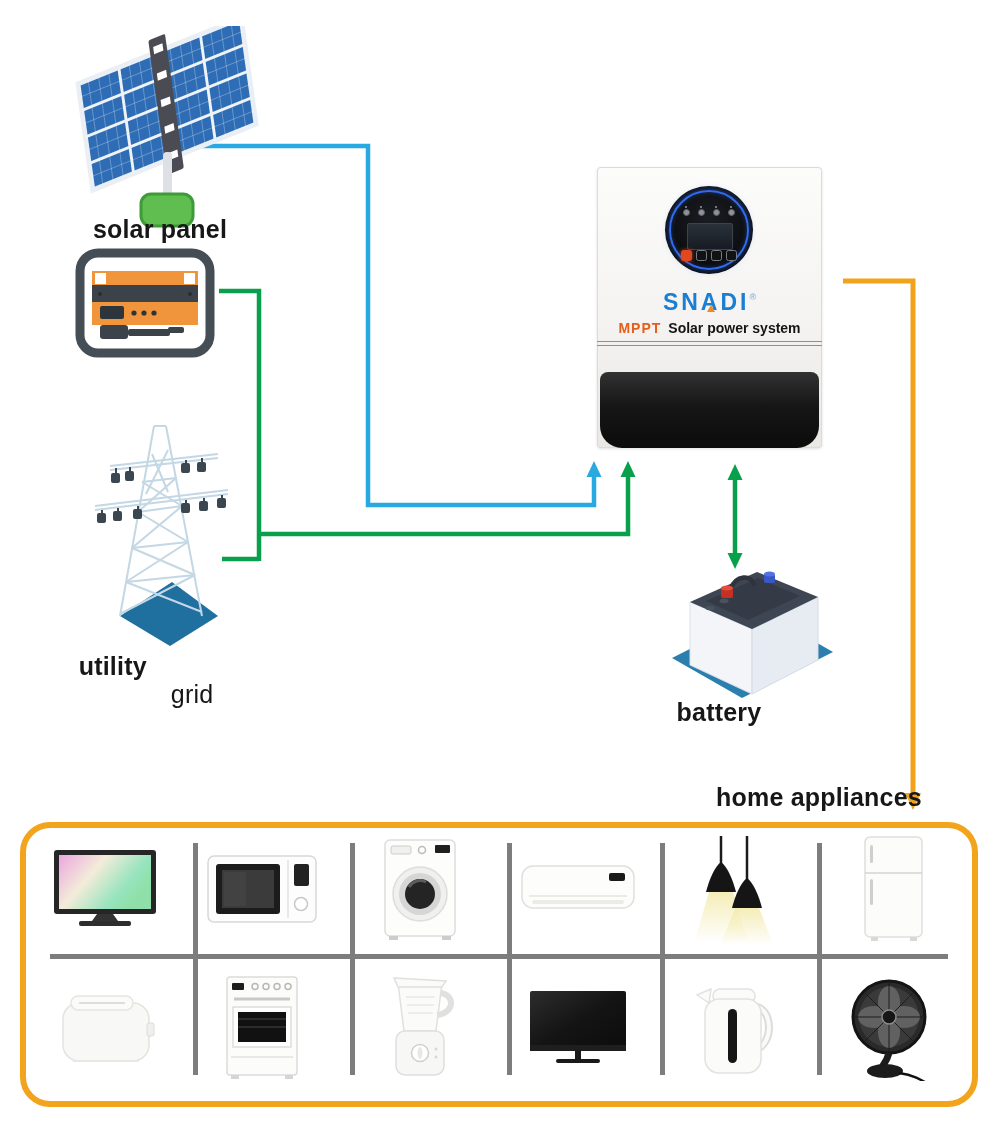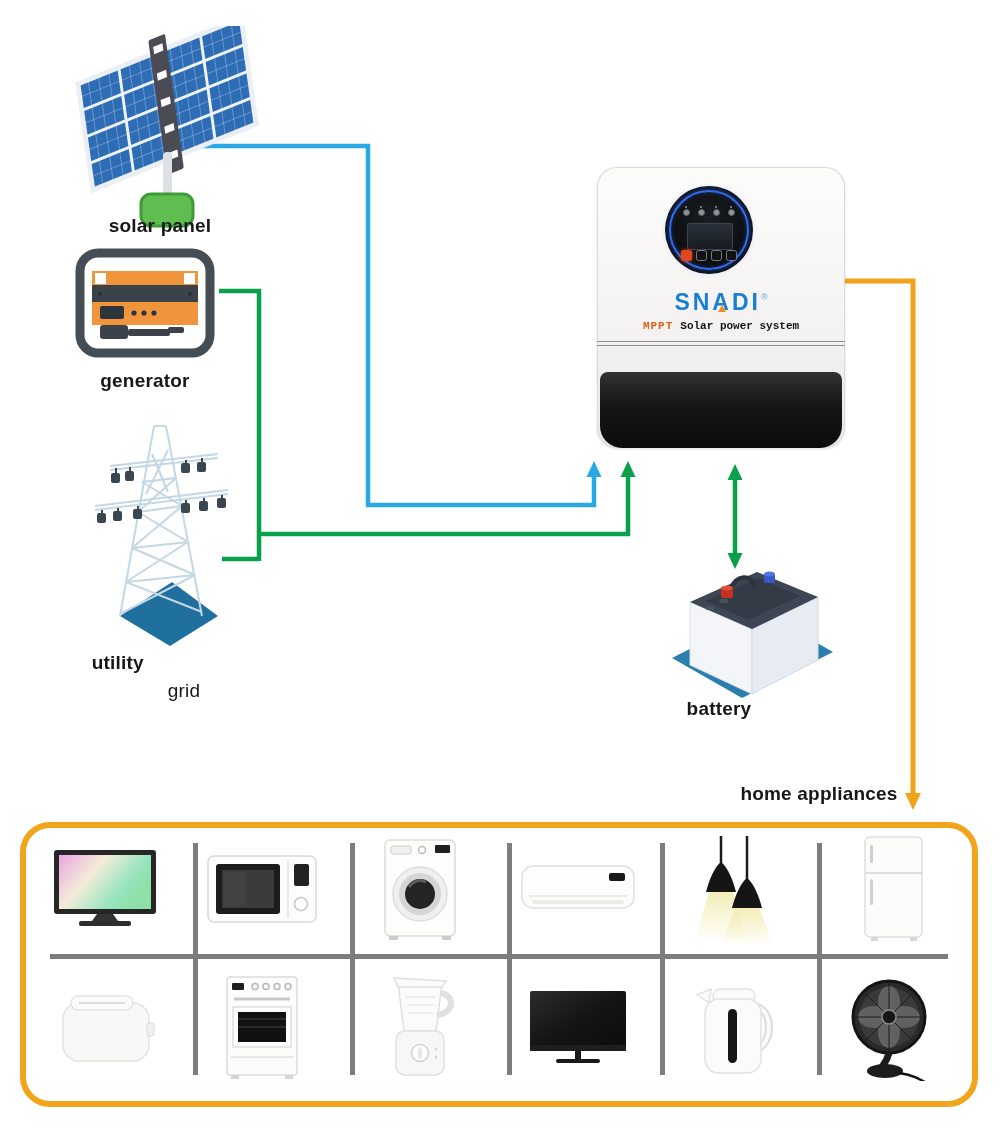--- a/index.html
+++ b/index.html
@@ -5,27 +5,27 @@
   html,body{margin:0;padding:0;background:#fff;}
   #canvas{position:relative;width:1000px;height:1148px;background:#fff;overflow:hidden;
           font-family:"Liberation Sans",sans-serif;}
   svg{display:block;}
   .abs{position:absolute;}
 
   
   #connectors{position:absolute;left:0;top:0;width:1000px;height:1148px;pointer-events:none;}
 
   
-  .label{position:absolute;width:220px;text-align:center;font-weight:bold;font-size:19px;
+  .label{position:absolute;width:220px;text-align:center;font-weight:bold;font-size:25px;
          color:#171717;letter-spacing:.2px;}
   .label .reg-weight{font-weight:400;margin-top:28px;}
   .label-utility{display:flex;justify-content:center;gap:24px;}
 
   
-  .inverter{position:absolute;left:597px;top:167px;width:248px;height:281px;border-radius:20px;
+  .inverter{position:absolute;left:597px;top:167px;width:225px;height:281px;border-radius:4px;
             background:linear-gradient(180deg,#fcfcfb 0%,#f4f3f1 55%,#e9e8e5 100%);
             box-shadow:inset 0 0 0 1px #dcdbd7, 0 1px 3px rgba(0,0,0,.12);}
   .inv-circle{position:absolute;left:68px;top:19px;width:88px;height:88px;border-radius:50%;
               background:radial-gradient(circle at 50% 38%,#1a1d22 0%,#0a0b0d 72%);}
   .inv-ring{position:absolute;inset:4px;border:2.5px solid #2f6cf2;border-radius:50%;
             box-shadow:0 0 7px rgba(47,108,242,.55), inset 0 0 5px rgba(47,108,242,.35);}
   .inv-leds{position:absolute;left:0;top:23px;width:100%;display:flex;justify-content:center;gap:8px;}
   .inv-leds i{width:5px;height:5px;border-radius:50%;background:#8d939b;border:1px solid #5c6168;
               position:relative;}
   .inv-leds i::before{content:"";position:absolute;left:1px;top:-4px;width:2px;height:2px;background:#777;}
@@ -36,21 +36,21 @@
                  border:1.5px solid #7a7f86;box-sizing:border-box;}
   .inv-buttons i.red{background:#e0481f;border-color:#e0481f;box-shadow:0 0 4px rgba(224,72,31,.8);}
   .inv-brand{position:absolute;left:0;top:122px;width:100%;text-align:center;
              font-weight:bold;font-size:23px;letter-spacing:3px;color:#1a7ed2;}
   .inv-brand .logo-a{position:relative;display:inline-block;}
   .inv-brand .logo-a i{position:absolute;left:50%;transform:translateX(-50%);bottom:4px;width:0;height:0;
              border-left:4.5px solid transparent;border-right:4.5px solid transparent;
              border-bottom:7px solid #f08a1e;}
   .inv-brand sup{font-size:9px;letter-spacing:0;color:#8fb4d8;vertical-align:10px;}
   .inv-tagline{position:absolute;left:0;top:153px;width:100%;text-align:center;
-               font-family:Liberation Mono, monospace;font-weight:bold;font-size:11px;color:#141414;}
+               font-family:Liberation Sans, sans-serif;font-weight:bold;font-size:14px;color:#141414;}
   .inv-tagline .mppt{color:#e2601e;letter-spacing:1px;margin-right:7px;}
   .inv-sep{position:absolute;left:0;top:174px;width:100%;height:3px;
            border-top:1.5px solid #8f8f8b;border-bottom:1.5px solid #8f8f8b;box-sizing:content-box;}
   .inv-bottom{position:absolute;left:3px;right:3px;top:205px;bottom:0;
               border-radius:8px 8px 22px 22px;
               background:linear-gradient(180deg,#323232 0%,#161616 45%,#0b0b0b 100%);}
 
   
   .app-box{position:absolute;left:20px;top:822px;width:958px;height:285px;box-sizing:border-box;
            border:6px solid #f2a41c;border-radius:30px;background:#fff;}
@@ -138,21 +138,20 @@
       <circle cx="120" cy="51" r="2" fill="#272d33"></circle>
     <rect x="22" y="59" width="106" height="23" fill="#f0953c"></rect>
     <rect x="30" y="63" width="24" height="13" rx="2" fill="#2e343b"></rect>
     <circle cx="64" cy="70" r="2.6" fill="#2e343b"></circle>
       <circle cx="74" cy="70" r="2.6" fill="#2e343b"></circle>
     <circle cx="84" cy="70" r="2.6" fill="#2e343b"></circle>
     <rect x="30" y="82" width="28" height="14" rx="3" fill="#3b4249"></rect>
     <rect x="58" y="86" width="42" height="7" rx="2" fill="#3b4249"></rect>
     <rect x="98" y="84" width="16" height="6" rx="2" fill="#3b4249"></rect>
   </svg>
-  <div class="label" style="left:35px;top:370px;">generator</div>
 
   <svg class="abs" style="left:82px;top:420px;" width="155" height="235" viewBox="0 0 155 235">
     <polygon points="90,162 136,196 88,226 38,196" fill="#1f6f9f"></polygon>
     <g fill="none" stroke="#c3d7e4" stroke-width="2">
       <line x1="72" y1="6" x2="38" y2="196"></line>
         <line x1="84" y1="6" x2="120" y2="196"></line>
       <line x1="72" y1="6" x2="84" y2="6"></line>
       <line x1="28" y1="46" x2="136" y2="34"></line>
         <line x1="28" y1="50" x2="136" y2="38"></line>
       <line x1="13" y1="86" x2="146" y2="70"></line>

